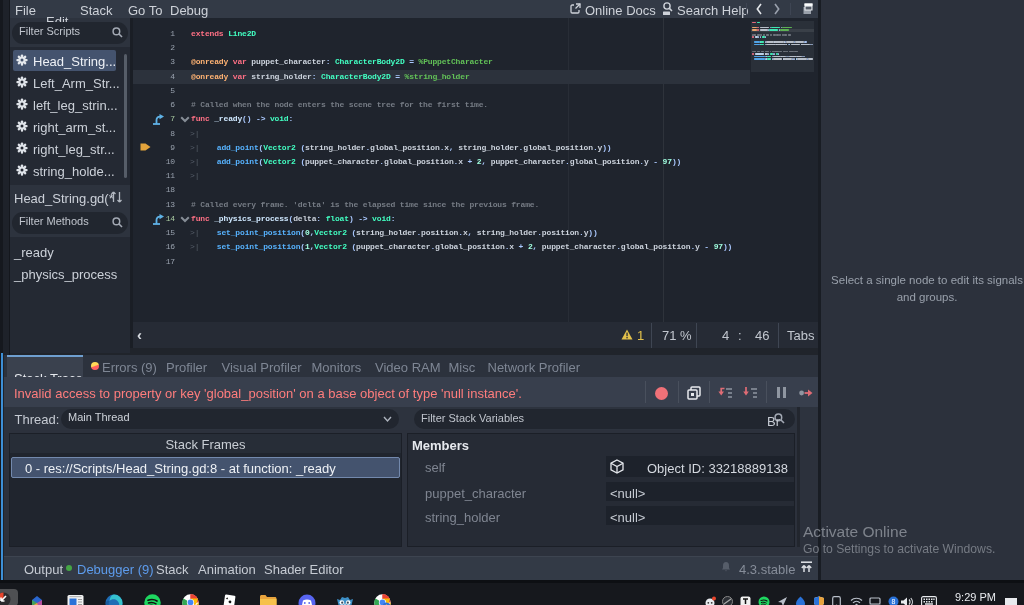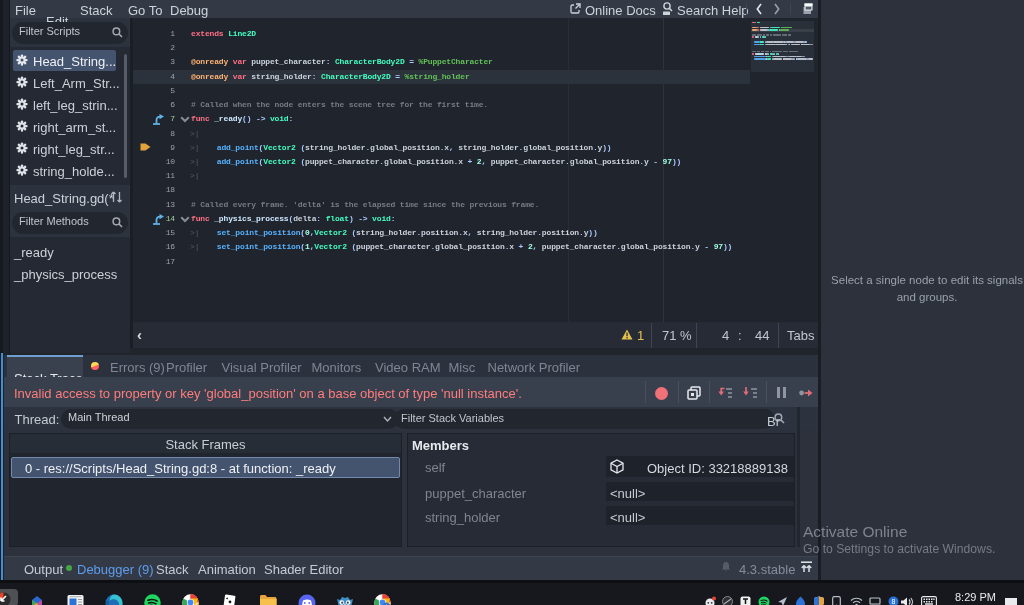--- a/index.html
+++ b/index.html
@@ -352,27 +352,27 @@
     <rect x="5.4" y="3.6" width="1.3" height="3.6" fill="#262b35"></rect>
 <rect x="5.4" y="8" width="1.3" height="1.4" fill="#262b35"></rect>
   </svg>
 <div class="ui" style="left:637px;top:328px;color:#e2c04b">1</div>
 <div class="sep" style="left:651px;top:322.5px;height:25px;background:#3f4653"></div>
 <div class="sep" style="left:696px;top:322.5px;height:25px;background:#3f4653"></div>
 <div class="sep" style="left:778px;top:322.5px;height:25px;background:#3f4653"></div>
 <div class="ui" style="left:662px;top:328px;color:#c2c7cf">71 %</div>
 <div class="ui" style="left:722px;top:328px;color:#c2c7cf">4</div>
 <div class="ui" style="left:738px;top:328px;color:#c2c7cf">:</div>
-<div class="ui" style="left:755px;top:328px;color:#c2c7cf">44</div>
+<div class="ui" style="left:755px;top:328px;color:#c2c7cf">46</div>
 <div class="ui" style="left:787px;top:328px;color:#c2c7cf">Tabs</div>
 <div class="abs" style="left:4px;top:355px;width:814px;height:22px;background:#2c323d"></div>
 <div class="abs" style="left:7px;top:355px;width:76px;height:22px;background:#3a414e;border-top:2px solid #6f9fd0"></div>
 <div class="ui" style="left:14px;top:371px;color:#e6e9ee">Stack Trace</div>
 <div class="abs" style="left:91px;top:362px;width:8px;height:8px;border-radius:4px;background:linear-gradient(160deg,#ffd857 45%,#ff5f5f 55%)"></div>
-<div class="ui" style="left:110px;top:360px;color:#7e8694">Errors (9)</div>
+<div class="ui" style="left:102px;top:360px;color:#7e8694">Errors (9)</div>
 <div class="ui" style="left:166px;top:360px;color:#7e8694">Profiler</div>
 <div class="ui" style="left:221.5px;top:360px;color:#7e8694">Visual Profiler</div>
 <div class="ui" style="left:311.5px;top:360px;color:#7e8694">Monitors</div>
 <div class="ui" style="left:375px;top:360px;color:#7e8694">Video RAM</div>
 <div class="ui" style="left:448.5px;top:360px;color:#7e8694">Misc</div>
 <div class="ui" style="left:487.5px;top:360px;color:#7e8694">Network Profiler</div>
 <div class="abs" style="left:4px;top:377px;width:814px;height:30px;background:#383f4d"></div>
 <div class="ui" style="left:14px;top:386px;color:#ff7d7d">Invalid access to property or key 'global_position' on a base object of type 'null instance'.</div>
 <div class="sep" style="left:645px;top:381px;height:22px;background:#49505d"></div>
 <div class="sep" style="left:678px;top:381px;height:22px;background:#49505d"></div>
@@ -406,21 +406,21 @@
 <path d="M9 2.5L13.5 6L9 9.5z" fill="#e06c75"></path>
   </svg>
 <div class="abs" style="left:4px;top:407px;width:814px;height:23px;background:#2d333e"></div>
 <div class="ui" style="left:14.5px;top:412px;color:#c6cbd3">Thread:</div>
 <div class="in" style="left:61px;top:408.5px;width:338px;height:20px">
     <span style="color:#ced3da;top:2.5px">Main Thread</span>
   </div>
 <svg style="left:383px;top:416px" width="9" height="6" viewBox="0 0 9 6">
     <path d="M1 1l3.5 4L8 1" fill="none" stroke="#aeb4be" stroke-width="1.4"></path>
   </svg>
-<div class="in" style="left:394px;top:408.5px;width:381px;height:20px">
+<div class="in" style="left:414px;top:408.5px;width:381px;height:20px">
     <span>Filter Stack Variables</span>
   </div>
 <svg style="left:774px;top:413px" width="11" height="11" viewBox="0 0 11 11">
     <circle cx="4.4" cy="4.4" r="3.3" fill="none" stroke="#a3a9b4" stroke-width="1.5"></circle>
     <path d="M7 7l3 3" stroke="#a3a9b4" stroke-width="1.6"></path>
   </svg>
 <div class="abs" style="left:797px;top:407px;width:3px;height:140px;background:#22262e"></div>
 <div class="ui" style="left:767px;top:414px;color:#c6cbd3">Br</div>
 <div class="abs" style="left:9px;top:433px;width:393px;height:114px;background:#20252e;border:1px solid #1b1f27"></div>
 <div class="abs" style="left:10px;top:434px;width:391px;height:19px;background:#272d37"></div>
@@ -662,17 +662,17 @@
         <rect x="10" y="2.5" width="1.5" height="1.5"></rect>
         <rect x="12.3" y="2.5" width="1.3" height="1.5"></rect>
         <rect x="2.5" y="5" width="1.5" height="1.5"></rect>
         <rect x="5" y="5" width="1.5" height="1.5"></rect>
         <rect x="7.5" y="5" width="1.5" height="1.5"></rect>
         <rect x="10" y="5" width="1.5" height="1.5"></rect>
         <rect x="4" y="7.3" width="8" height="1.4"></rect>
       </g>
     </svg>
   </div>
-<div class="abs" style="left:955px;top:590.5px;font-size:11px;color:#e8eaee">8:29 PM</div>
+<div class="abs" style="left:955px;top:590.5px;font-size:11px;color:#e8eaee">9:29 PM</div>
 <div class="abs" style="left:1004px;top:595.5px">
     <svg width="14" height="12" viewBox="0 0 14 12">
       <path d="M1 2h12v7H8l-3 2.5V9H1z" fill="#e8eaee"></path>
     </svg>
   </div>
 </body></html>

